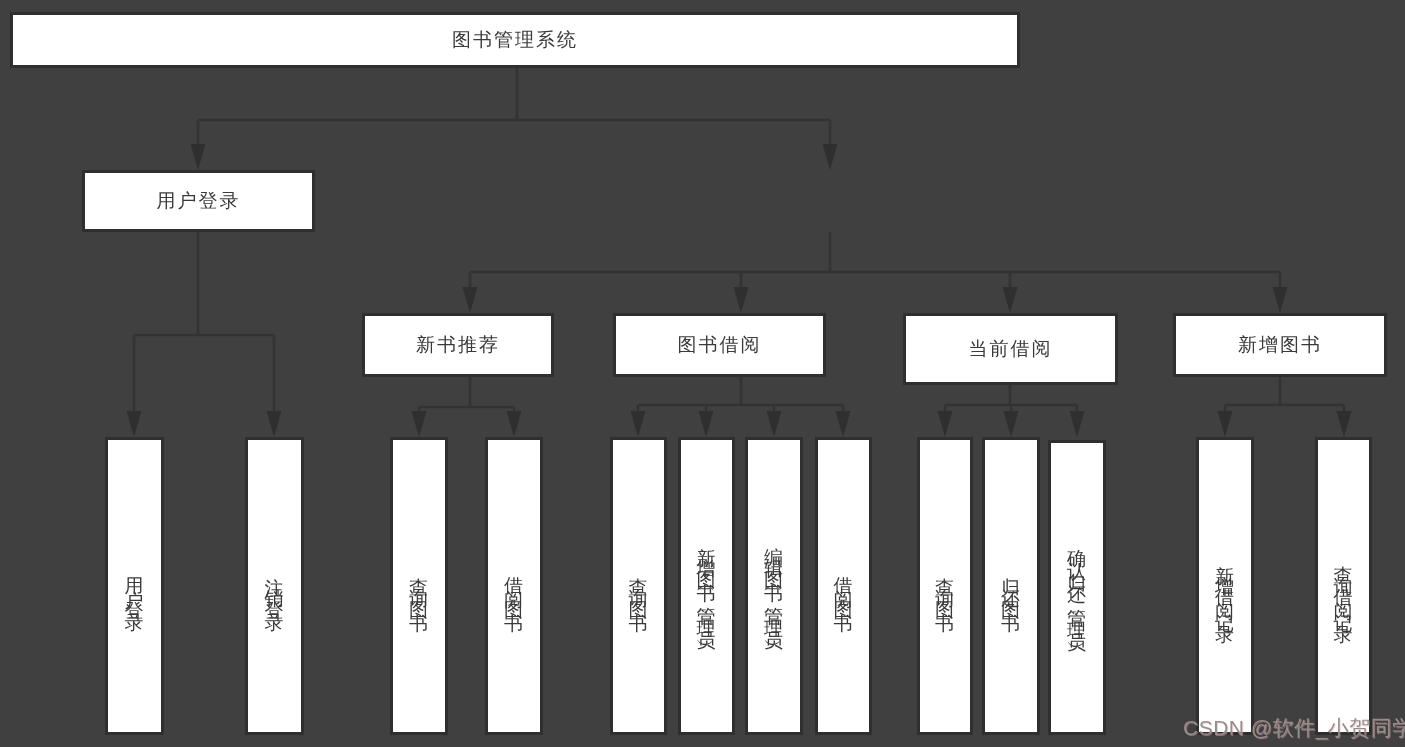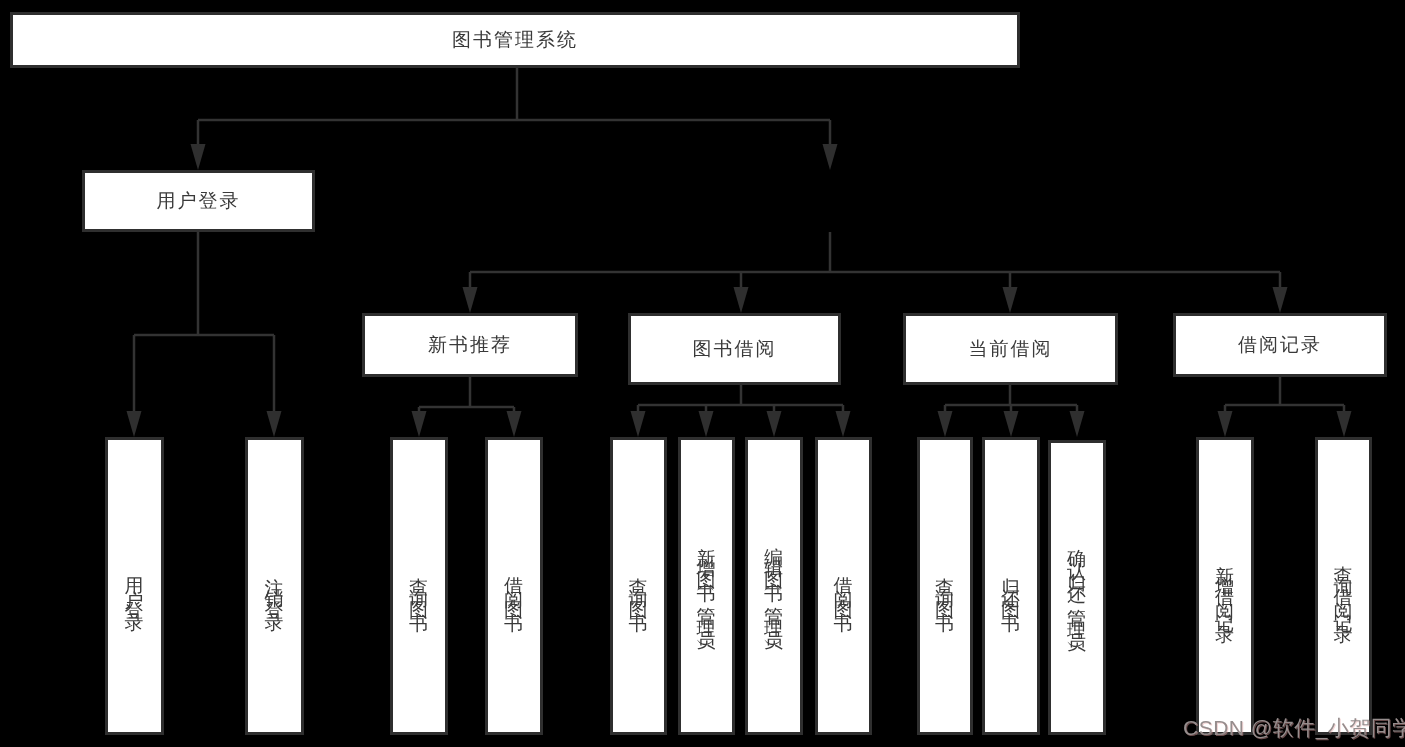--- a/index.html
+++ b/index.html
@@ -1,20 +1,20 @@
 <!DOCTYPE html>
 <html><head>
 <meta charset="utf-8">
 <style>
   html, body { margin: 0; padding: 0; background: #ffffff; }
   #canvas {
     position: relative;
     width: 1405px;
     height: 747px;
-    background: #000000;
+    background: #404040;
     overflow: hidden;
     font-family: "Liberation Sans", sans-serif;
   }
   #connectors {
     position: absolute;
     left: 0; top: 0;
     width: 1405px; height: 747px;
     pointer-events: none;
   }
   .node {
@@ -88,24 +88,24 @@
       <polygon points="1069.5,411 1084.5,411 1077,437"></polygon>
       <polygon points="1217.5,411 1232.5,411 1225,437"></polygon>
       <polygon points="1336.5,411 1351.5,411 1344,437"></polygon>
     </g>
   </svg>
 
   <div class="node h-node" style="left:10px;top:12px;width:1010px;height:56px">图书管理系统</div>
 
   <div class="node h-node" style="left:82px;top:170px;width:233px;height:62px">用户登录</div>
 
-  <div class="node h-node" style="left:362px;top:313px;width:216px;height:64px">新书推荐</div>
-  <div class="node h-node" style="left:628px;top:313px;width:213px;height:72px">图书借阅</div>
+  <div class="node h-node" style="left:362px;top:313px;width:192px;height:64px">新书推荐</div>
+  <div class="node h-node" style="left:613px;top:313px;width:213px;height:64px">图书借阅</div>
   <div class="node h-node" style="left:903px;top:313px;width:215px;height:72px">当前借阅</div>
-  <div class="node h-node" style="left:1173px;top:313px;width:214px;height:64px">借阅记录</div>
+  <div class="node h-node" style="left:1173px;top:313px;width:214px;height:64px">新增图书</div>
 
   <div class="node v-node" style="left:105px;top:437px;width:59px;height:298px">用户登录</div>
   <div class="node v-node" style="left:245px;top:437px;width:59px;height:298px">注销登录</div>
 
   <div class="node v-node" style="left:390px;top:437px;width:58px;height:298px">查询图书</div>
   <div class="node v-node" style="left:485px;top:437px;width:58px;height:298px">借阅图书</div>
 
   <div class="node v-node" style="left:610px;top:437px;width:57px;height:298px">查询图书</div>
   <div class="node v-node" style="left:678px;top:437px;width:57px;height:298px">新增图书（管理员）</div>
   <div class="node v-node" style="left:745px;top:437px;width:58px;height:298px">编辑图书（管理员）</div>

